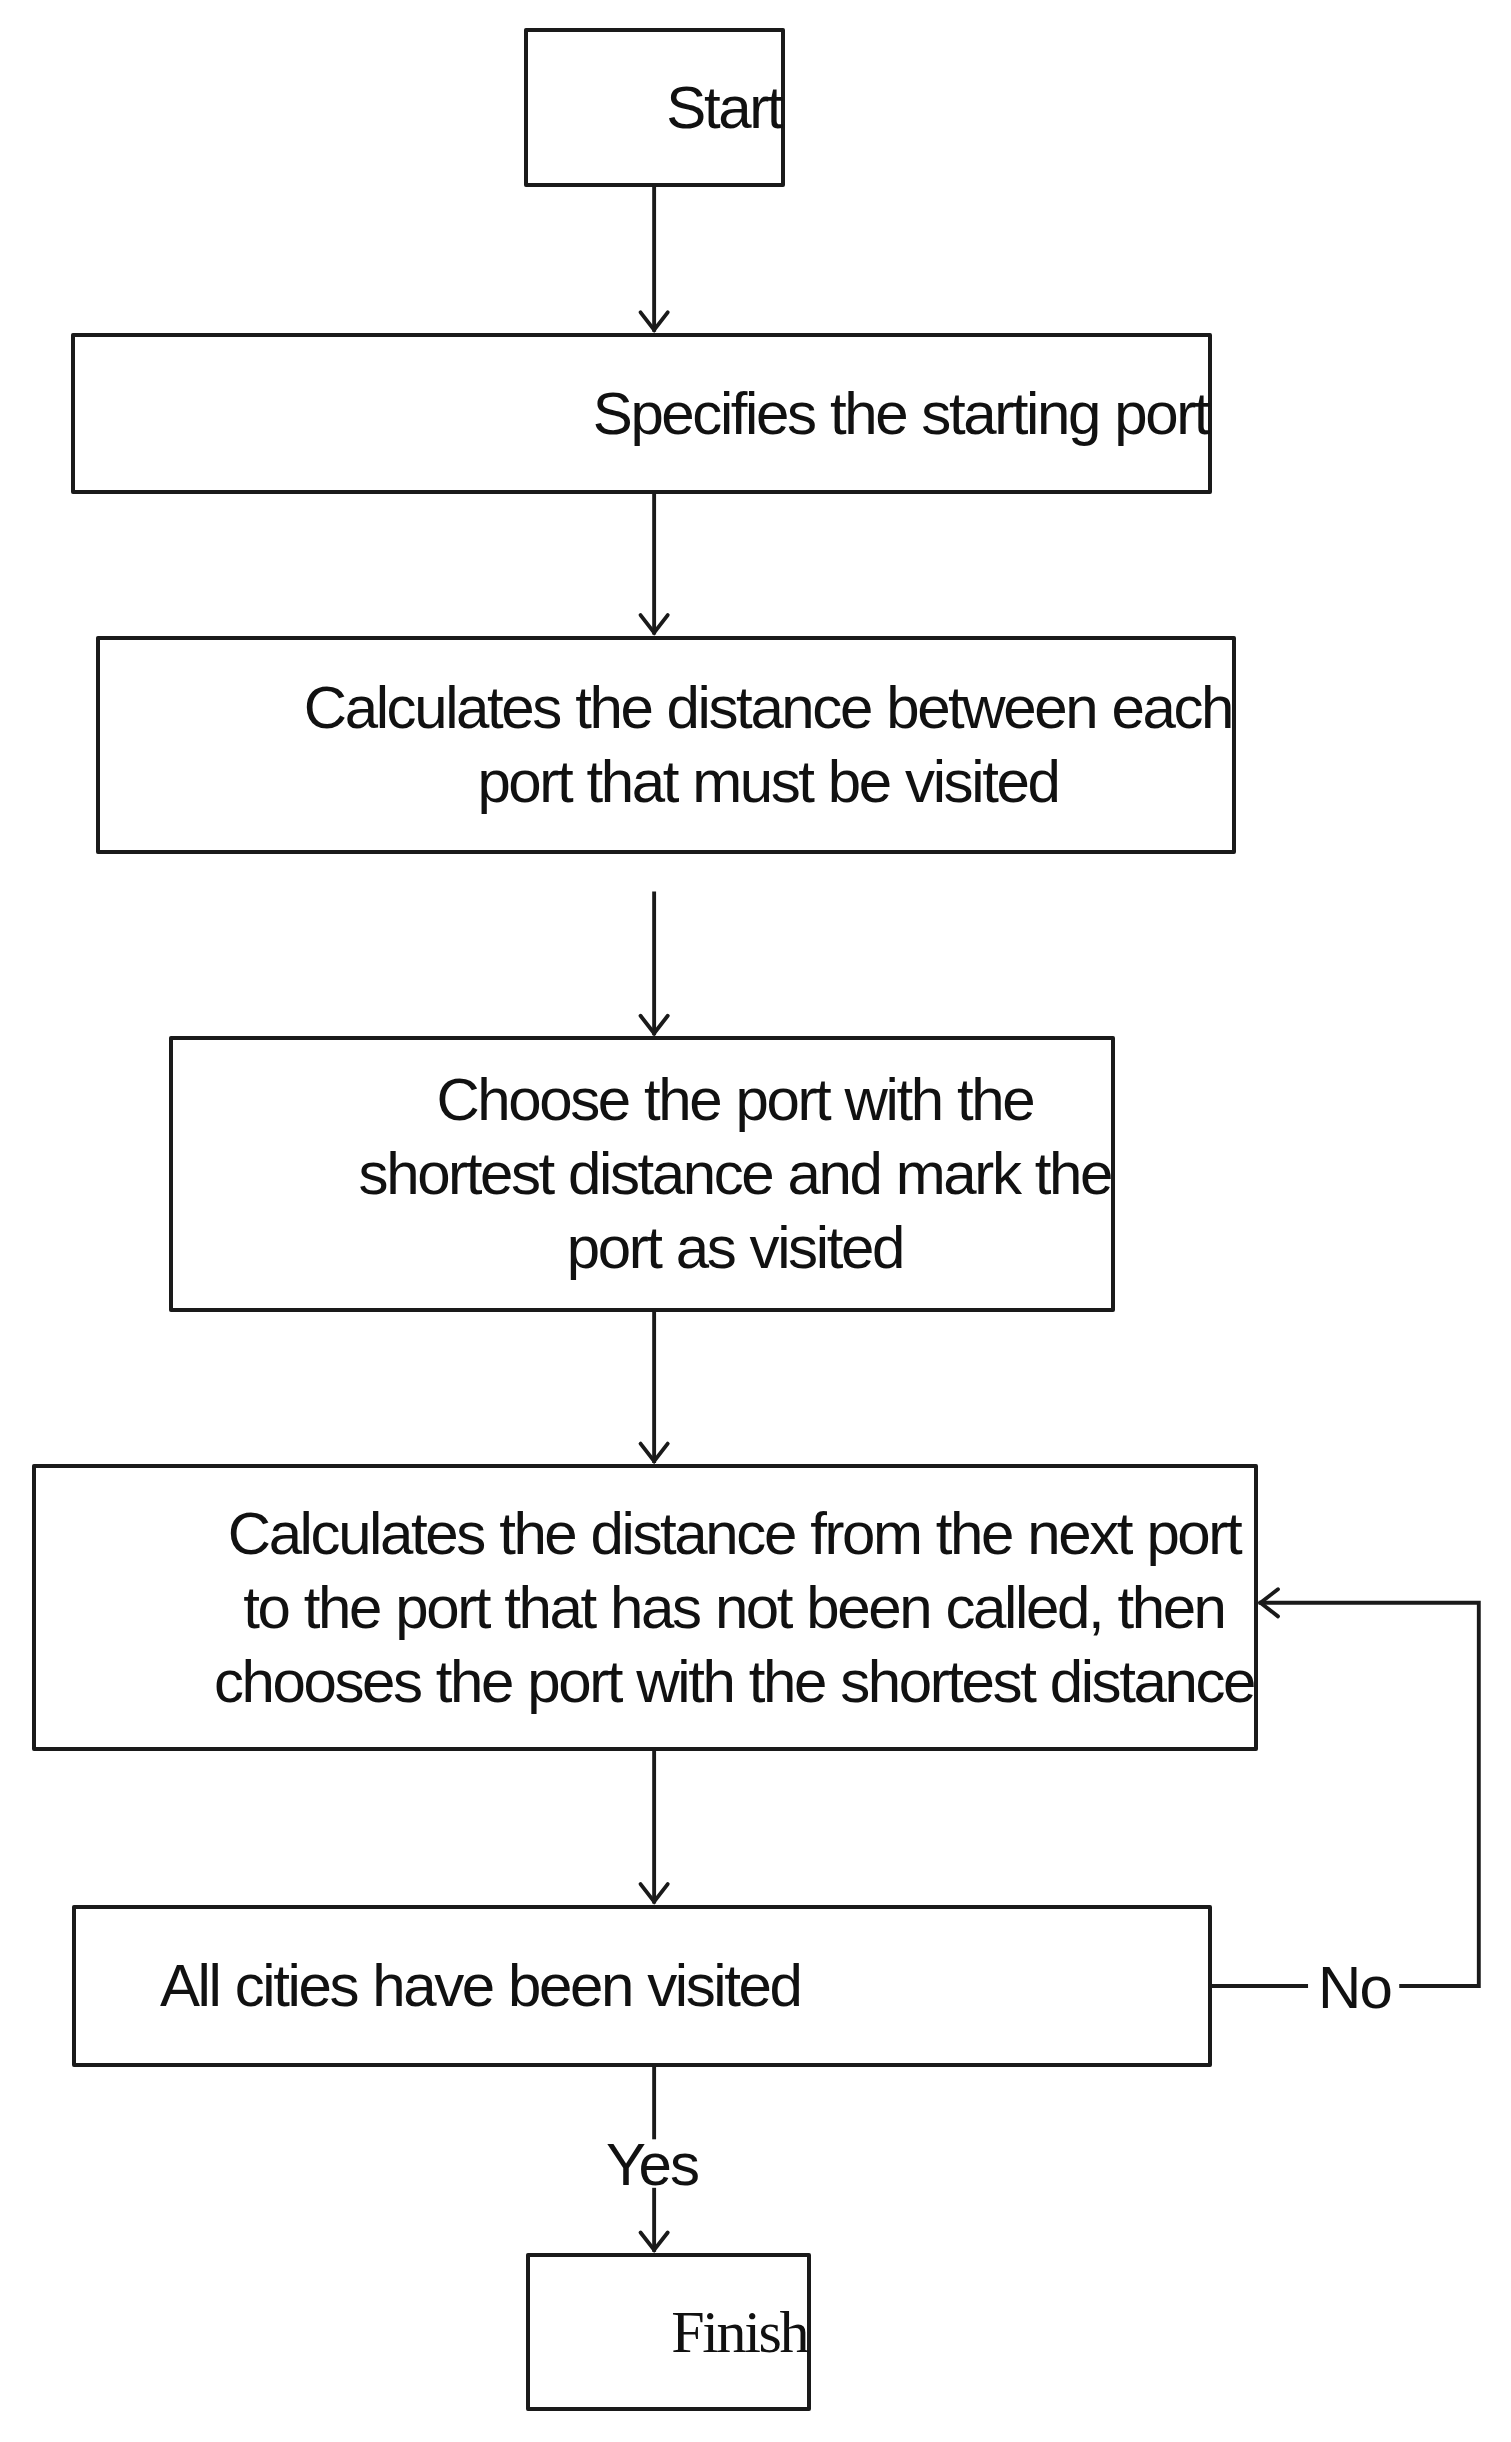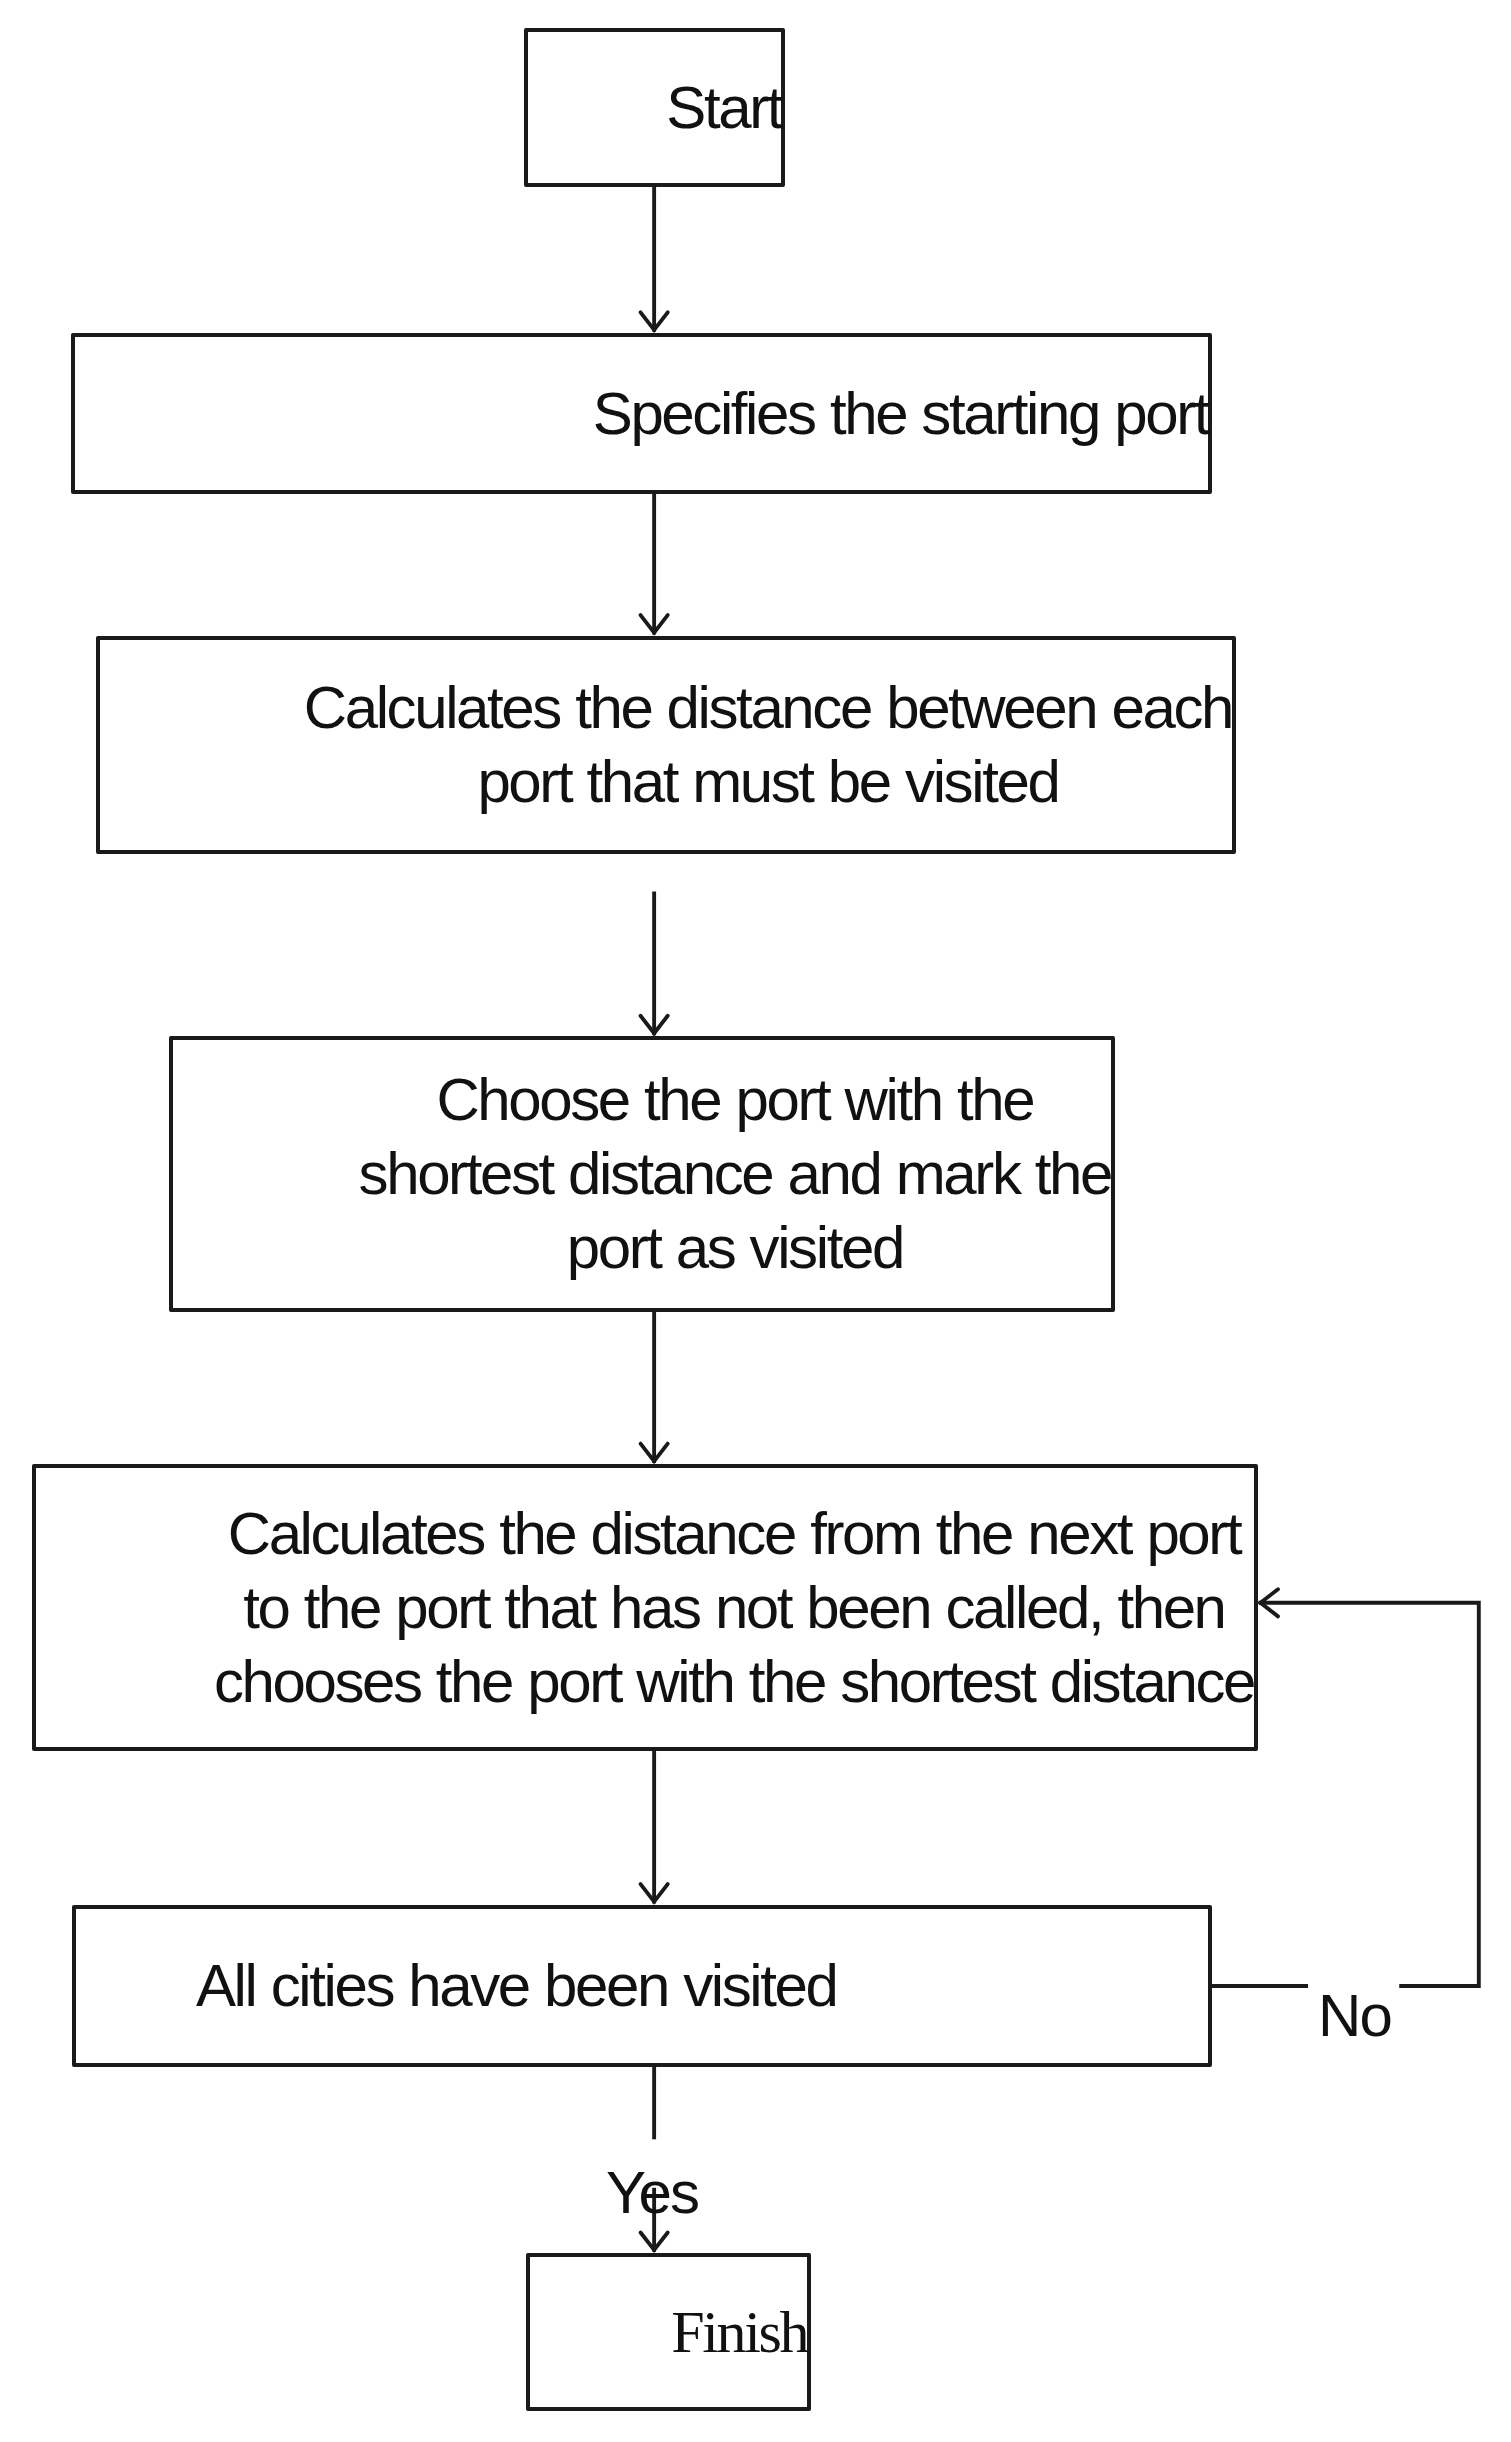--- a/index.html
+++ b/index.html
@@ -9,21 +9,21 @@
     position: absolute; box-sizing: border-box;
     border: 4.9px solid #1a1a1a; border-radius: 1.9px; background: #ffffff;
     display: flex; align-items: center; justify-content: flex-end; text-align: center;
   }
   .node-text {
     font-size: 60px; line-height: 74px; letter-spacing: -2.4px; word-spacing: 1px;
     white-space: pre-line; color: #111111;
   }
   .edge-label {
     position: absolute; font-size: 60px; line-height: 60px; letter-spacing: -1.9px;
-    color: #111111; text-align: center; margin-top: 28px;
+    color: #111111; text-align: center;
   }
   svg.connectors { position: absolute; left: 0; top: 0; pointer-events: none; }
 </style>
 </head>
 <body>
 
 <svg class="connectors" width="1512" height="2442" viewBox="0 0 1558 2517">
   <g stroke="#1a1a1a" stroke-width="4" fill="none" stroke-linecap="square">
 
     <line x1="674" y1="193" x2="674" y2="340"></line>
@@ -69,21 +69,21 @@
 shortest distance and mark the
 port as visited</span>
 </div>
 
 <div class="node" style="left:32px; top:1464px; width:1226px; height:287px;padding-left:32px;">
   <span class="node-text">Calculates the distance from the next port
 to the port that has not been called, then
 chooses the port with the shortest distance</span>
 </div>
 
-<div class="node" style="left:72px; top:1905px; width:1140px; height:162px; justify-content:flex-start; padding-left:120px;">
+<div class="node" style="left:72px; top:1905px; width:1140px; height:162px; justify-content:flex-start; padding-left:84px;">
   <span class="node-text">All cities have been visited</span>
 </div>
 
 <div class="node" style="left:526px; top:2253px; width:285px; height:158px;font-family:Liberation Serif, serif;">
   <span class="node-text">Finish</span>
 </div>
 
 <div class="edge-label" style="left:1312px; top:1958px; width:85px;">No</div>
 <div class="edge-label" style="left:594px; top:2135px; width:116px;">Yes</div>
 

